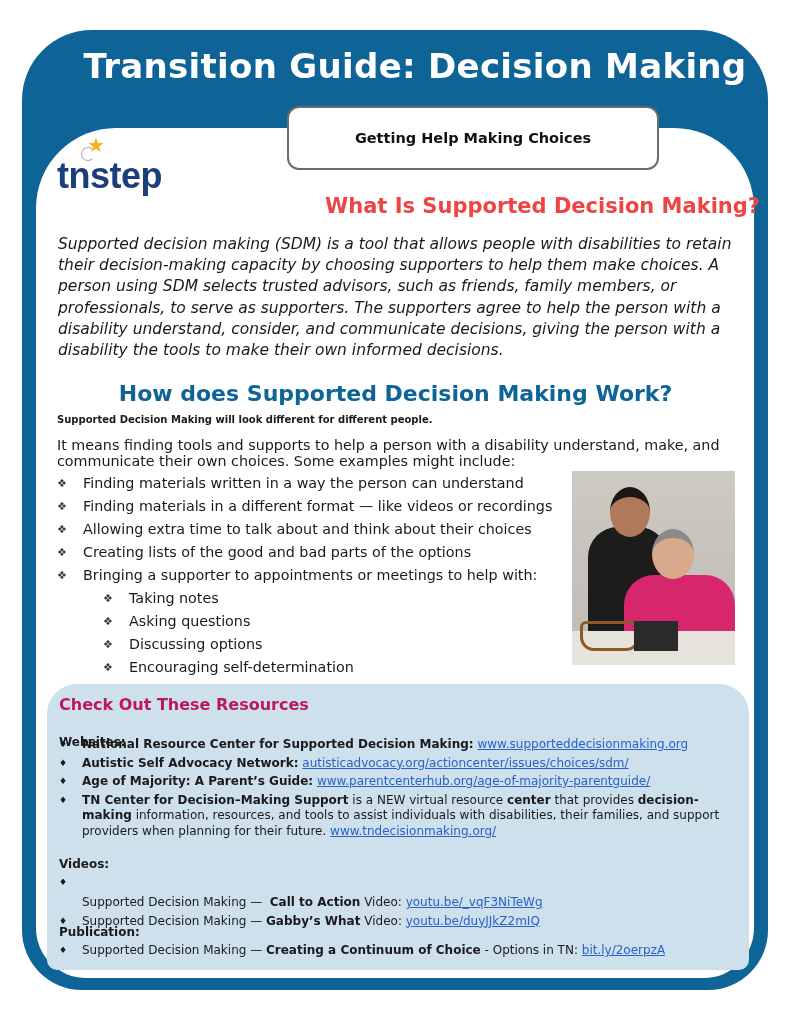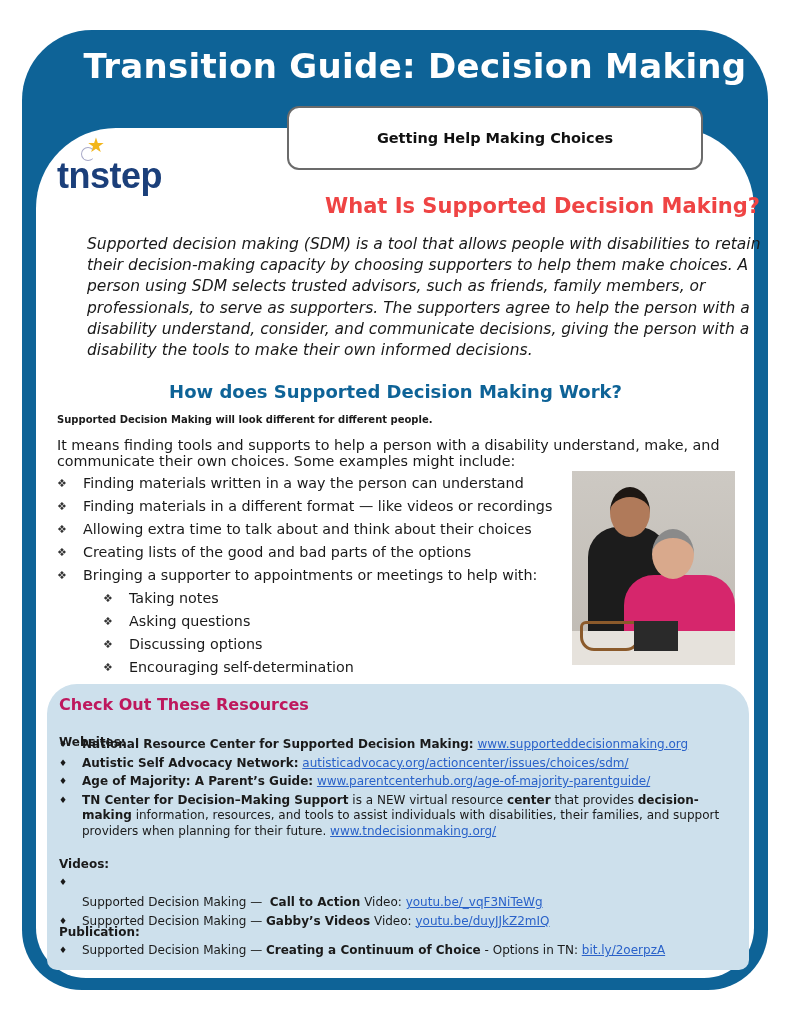--- a/index.html
+++ b/index.html
@@ -12,41 +12,41 @@
     }
     .title {
       position: absolute; left: 0; top: 46px; width: 791px; text-align: center;
       color: #ffffff; font-weight: bold; font-size: 34px; letter-spacing: 0.3px; padding-left: 39px;
     }
     .inner {
       position: absolute; left: 36px; top: 128px; width: 718px; height: 850px;
       background: #ffffff; border-radius: 80px 80px 50px 50px;
     }
     .subtitle-box {
-      position: absolute; left: 287px; top: 106px; width: 416px; height: 64px;
+      position: absolute; left: 287px; top: 106px; width: 372px; height: 64px;
       background: #ffffff; border: 2px solid #6b6b6b; border-radius: 12px;
       display: flex; align-items: center; justify-content: center;
       font-weight: bold; font-size: 14.5px; color: #111;
     }
     .logo { position: absolute; left: 57px; top: 135px; width: 120px; height: 62px; }
     .logo .star { position: absolute; left: 30px; top: 0; color: #f2b61c; font-size: 20px; line-height: 1; }
     .logo .swirl { position: absolute; left: 24px; top: 12px; width: 14px; height: 14px; border: 1.5px solid #a9aac8; border-radius: 50%; border-right-color: transparent; }
     .logo .wordmark { position: absolute; left: 0; top: 20px; font-size: 36px; font-weight: bold; color: #1b3f7a; letter-spacing: -0.5px; font-family: "Liberation Sans", sans-serif; }
 
     .h1 {
       position: absolute; left: 160px; top: 194px; width: 600px; text-align: right;
       color: #ef4444; font-weight: bold; font-size: 21px;
     }
     .intro {
       position: absolute; left: 58px; top: 234px; width: 680px;
-      font-style: italic; font-size: 15.5px; line-height: 21.2px; color: #1a1a1a; margin-left: 29px;
+      font-style: italic; font-size: 15.5px; line-height: 21.2px; color: #1a1a1a;
     }
     .h2 {
       position: absolute; left: 40px; top: 381px; width: 711px; text-align: center;
-      color: #0e6397; font-weight: bold; font-size: 18px;
+      color: #0e6397; font-weight: bold; font-size: 22px;
     }
     .lead-bold {
       position: absolute; left: 57px; top: 414px; width: 690px;
       font-weight: bold; font-size: 10px;
     }
     .lead {
       position: absolute; left: 57px; top: 437px; width: 680px;
       font-size: 14.3px; line-height: 16px;
     }
     .examples { position: absolute; left: 57px; top: 472px; width: 510px; list-style: none; }
@@ -176,21 +176,21 @@
 </ul>
 
 <div class="res-sub" style="top:857px;">Videos:</div>
 <ul class="res-list" style="top:875px;">
   <li>
     <span class="d">♦</span>
     <span style="white-space:pre;margin-top:20px;"><span>Supported Decision Making —  </span><span class="bold">Call to Action</span><span> Video: </span><a>youtu.be/_vqF3NiTeWg</a></span>
   </li>
   <li>
     <span class="d">♦</span>
-    <span style="white-space:pre;"><span>Supported Decision Making — </span><span class="bold">Gabby’s Videos</span><span> Video: </span><a>youtu.be/duyJJkZ2mIQ</a></span>
+    <span style="white-space:pre;"><span>Supported Decision Making — </span><span class="bold">Gabby’s What</span><span> Video: </span><a>youtu.be/duyJJkZ2mIQ</a></span>
   </li>
 </ul>
 
 <div class="res-sub" style="top:925px;">Publication:</div>
 <ul class="res-list" style="top:943px;">
   <li>
     <span class="d">♦</span>
     <span style="white-space:pre;"><span>Supported Decision Making — </span><span class="bold">Creating a Continuum of Choice</span><span> - Options in TN: </span><a>bit.ly/2oerpzA</a></span>
   </li>
 </ul>

